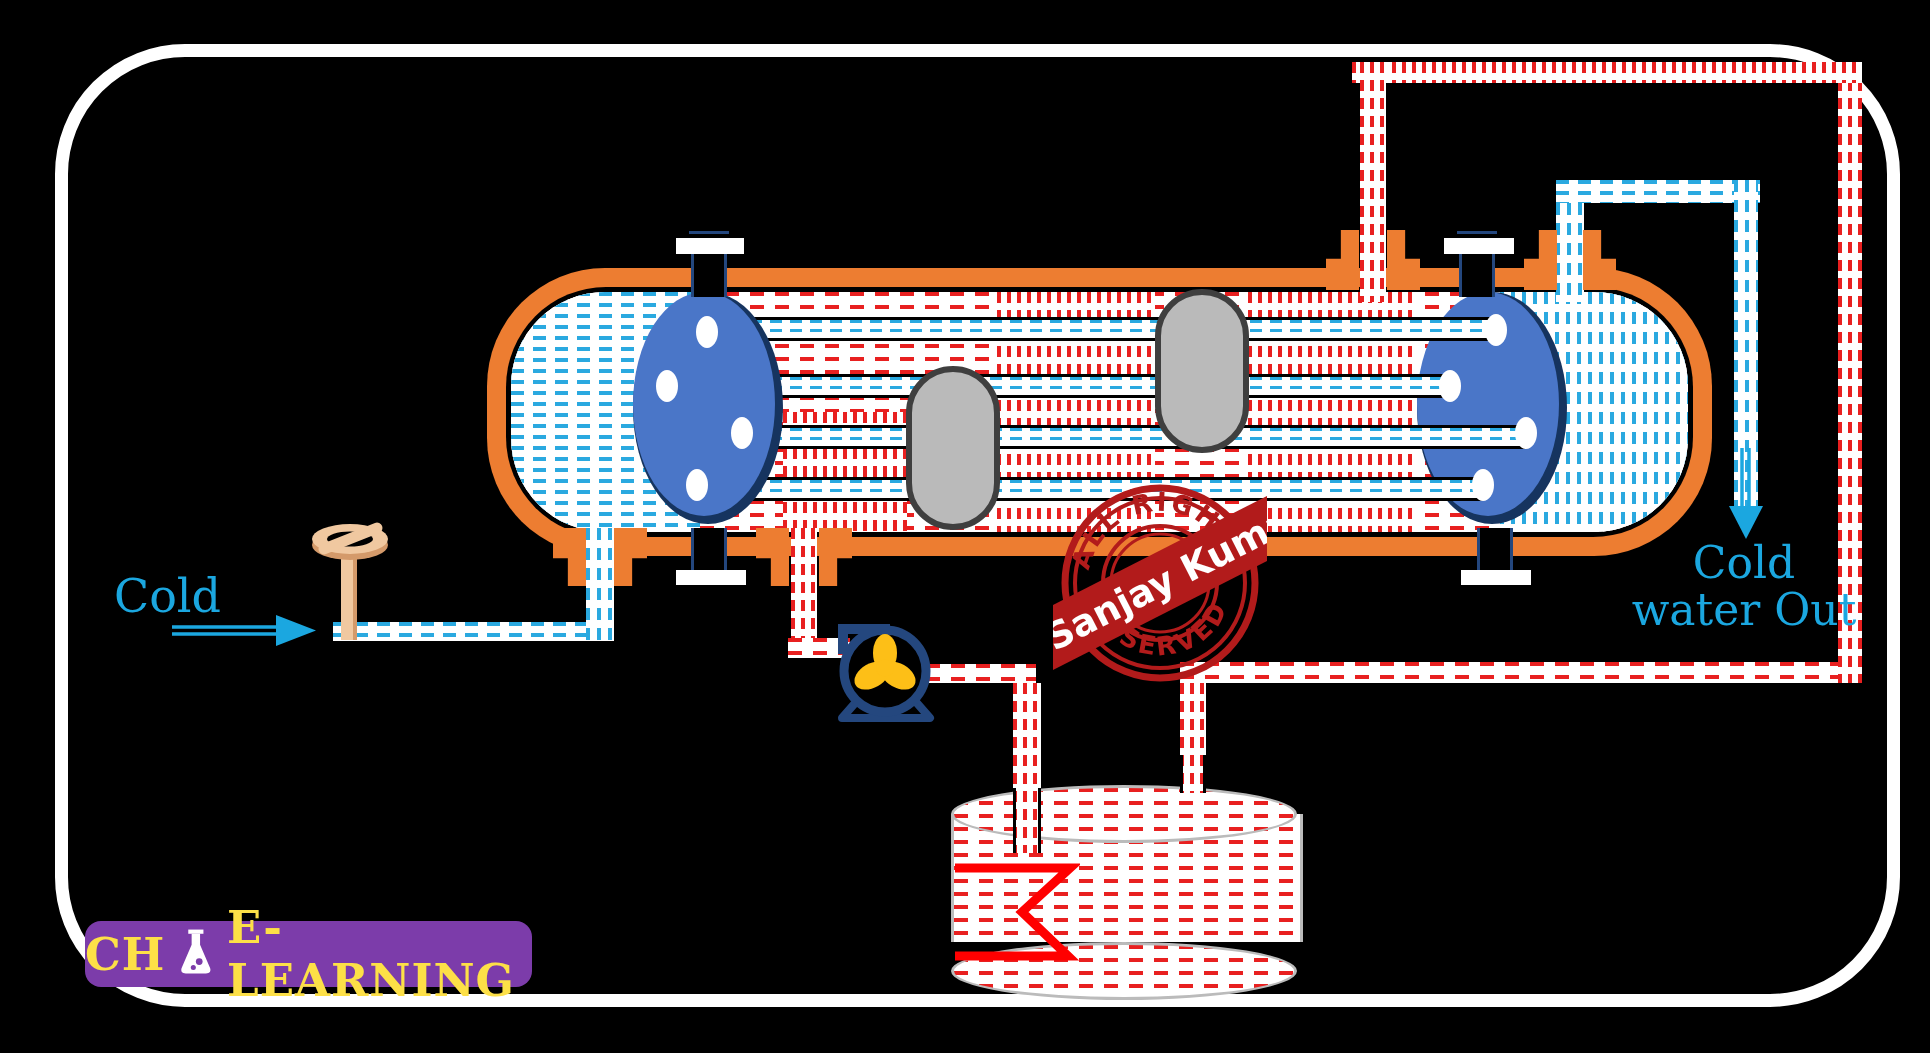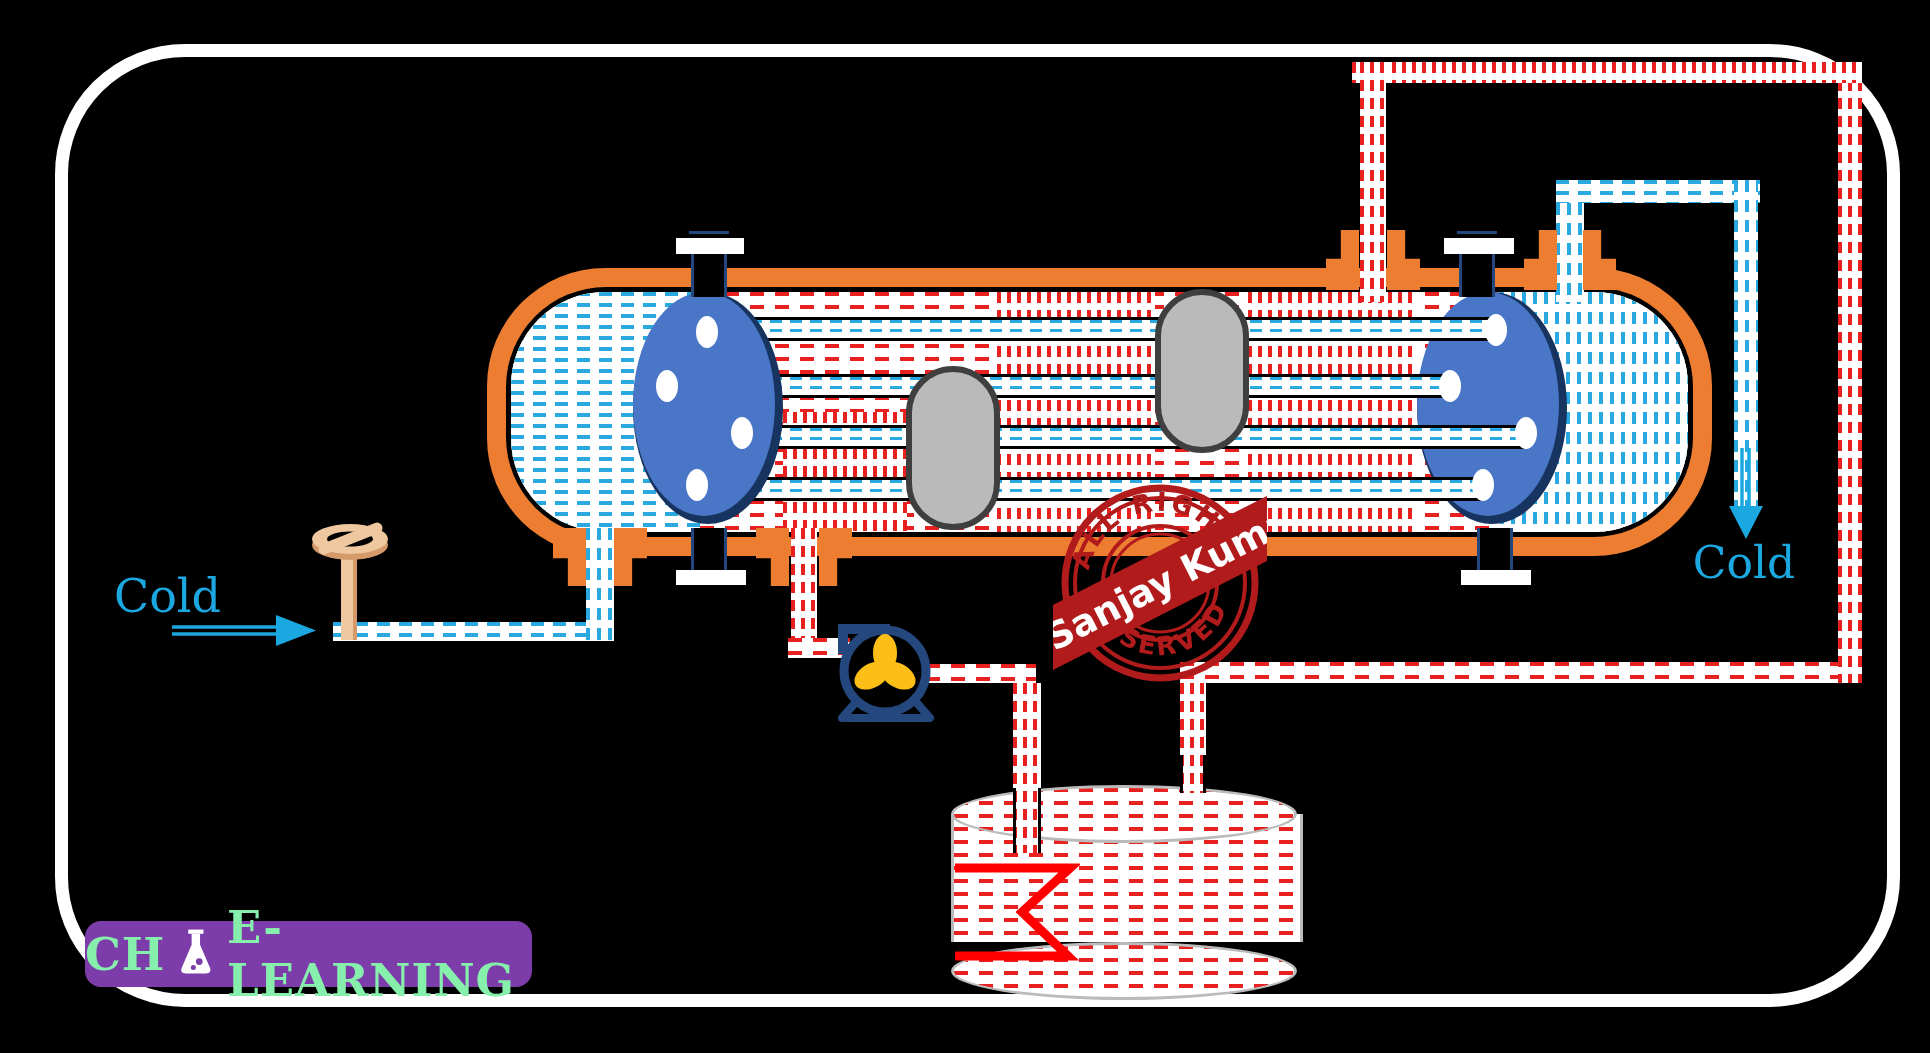--- a/index.html
+++ b/index.html
@@ -37,21 +37,21 @@
     repeating-linear-gradient(180deg, rgba(0,0,0,0) 0 3px, #fff 3px 9px),
     repeating-linear-gradient(90deg, var(--cold-dash) 0 12px, rgba(0,0,0,0) 12px 20px);}
 
   .tube{height:18px;border-top:3px solid #000;border-bottom:3px solid #000;}
   .baffle{background:var(--baffle);border:6px solid var(--baffle-edge);border-radius:47px;box-sizing:border-box;}
   .stem{background:#000;border-left:3px solid var(--navy);border-right:3px solid var(--navy);box-sizing:border-box;}
   .flange{background:#fff;}
   .nub{background:var(--shell);}
   .label{color:var(--cold);text-align:center;line-height:1.06;font-weight:400;}
   #badge{background:var(--badge);border-radius:16px;display:flex;align-items:center;
-         justify-content:center;gap:14px;color:#86efac;font-weight:bold;}
+         justify-content:center;gap:14px;color:#fde047;font-weight:bold;}
 </style>
 </head>
 <body>
 
 <div id="stage">
 
   <div class="abs" style="left:55px;top:44px;width:1845px;height:963px;border:13px solid var(--frame);
               border-radius:130px;box-sizing:border-box;"></div>
 
   <div class="abs" style="left:951px;top:785px;width:352px;height:228px;">
@@ -180,20 +180,21 @@
     <line x1="16" y1="0" x2="16" y2="58" style="stroke:var(--cold);stroke-width:3.5;"></line>
     <line x1="23" y1="0" x2="23" y2="58" style="stroke:var(--cold);stroke-width:3.5;"></line>
     <polygon points="3,58 37,58 20,91" style="fill:var(--cold);"></polygon>
   </svg>
 
   <div class="abs label" style="left:50px;top:572px;width:235px;font-size:46px;">
     <div>Cold</div>
   </div>
   <div class="abs label" style="left:1618px;top:540px;width:252px;font-size:44px;">
     <div>Cold</div>
+    <div>water Out</div>
   </div>
 
   <div id="badge" class="abs" style="left:85px;top:921px;width:447px;height:66px;font-size:45px;letter-spacing:1px;">
     <span>CH</span>
     <svg width="38" height="56" viewBox="-20 -30 40 60">
       <rect x="-9" y="-29" width="18" height="5" fill="#fff"></rect>
       <path d="M-5,-24 h10 v13 l12,28 q2,6 -5,6 h-24 q-7,0 -5,-6 l12,-28 z" fill="#fff"></path>
       <circle cx="4" cy="9" r="4" style="fill:var(--badge);"></circle>
       <circle cx="-3" cy="16" r="3" style="fill:var(--badge);"></circle>
     </svg>

